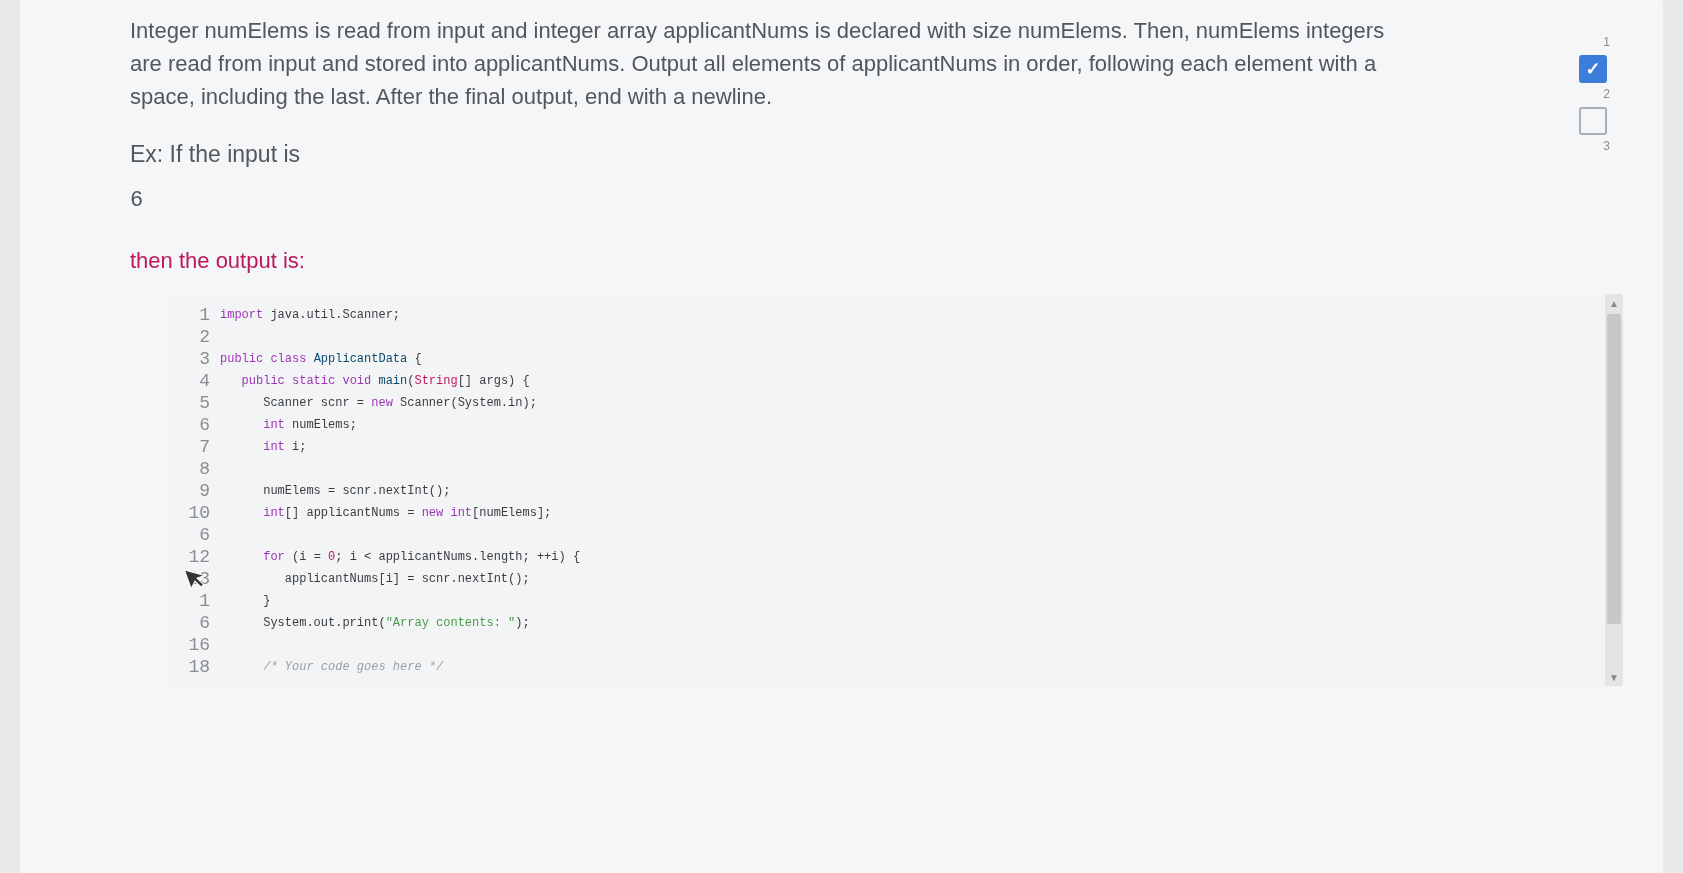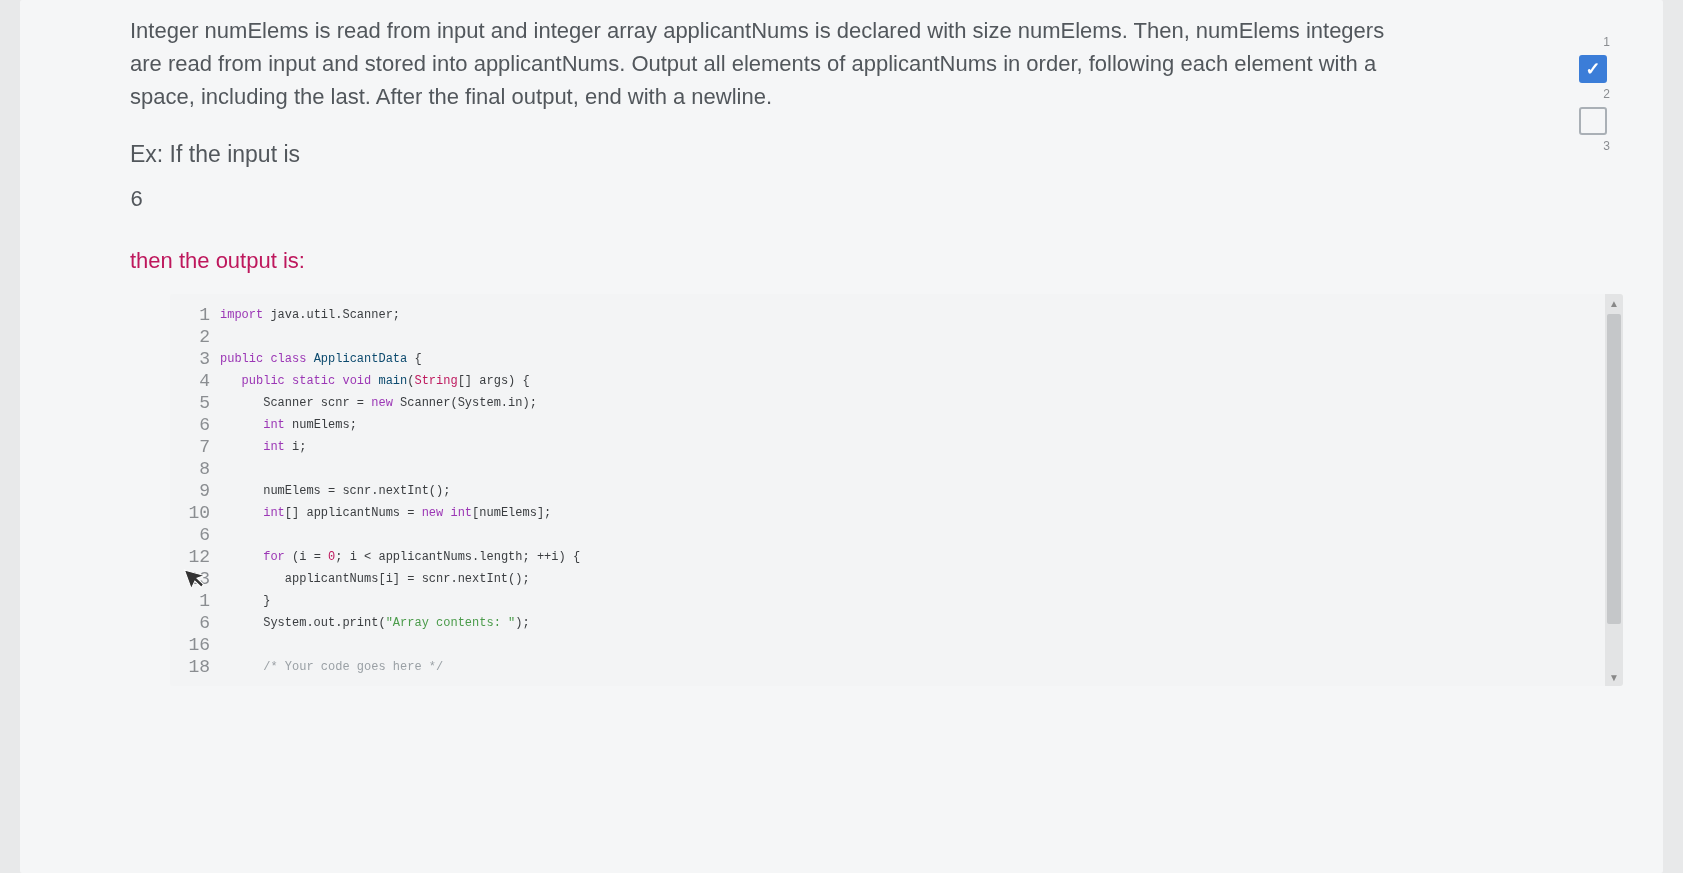--- a/index.html
+++ b/index.html
@@ -85,21 +85,21 @@
       white-space: pre;
       position: relative;
     }
     .code-line {
       height: 22px;
     }
     .kw-purple { color: #9b36b5; }
     .kw-blue { color: #0c4a6e; }
     .kw-teal { color: #be185d; }
     .str-green { color: #4a9b4a; }
-    .comment-gray { color: #9aa0a5; }
+    .comment-gray { color: #9aa0a5; font-style: italic; }
     .scrollbar-track {
       position: absolute;
       right: 0;
       top: 0;
       width: 18px;
       height: 100%;
       background: #e3e4e5;
     }
     .scroll-up {
       position: absolute;

